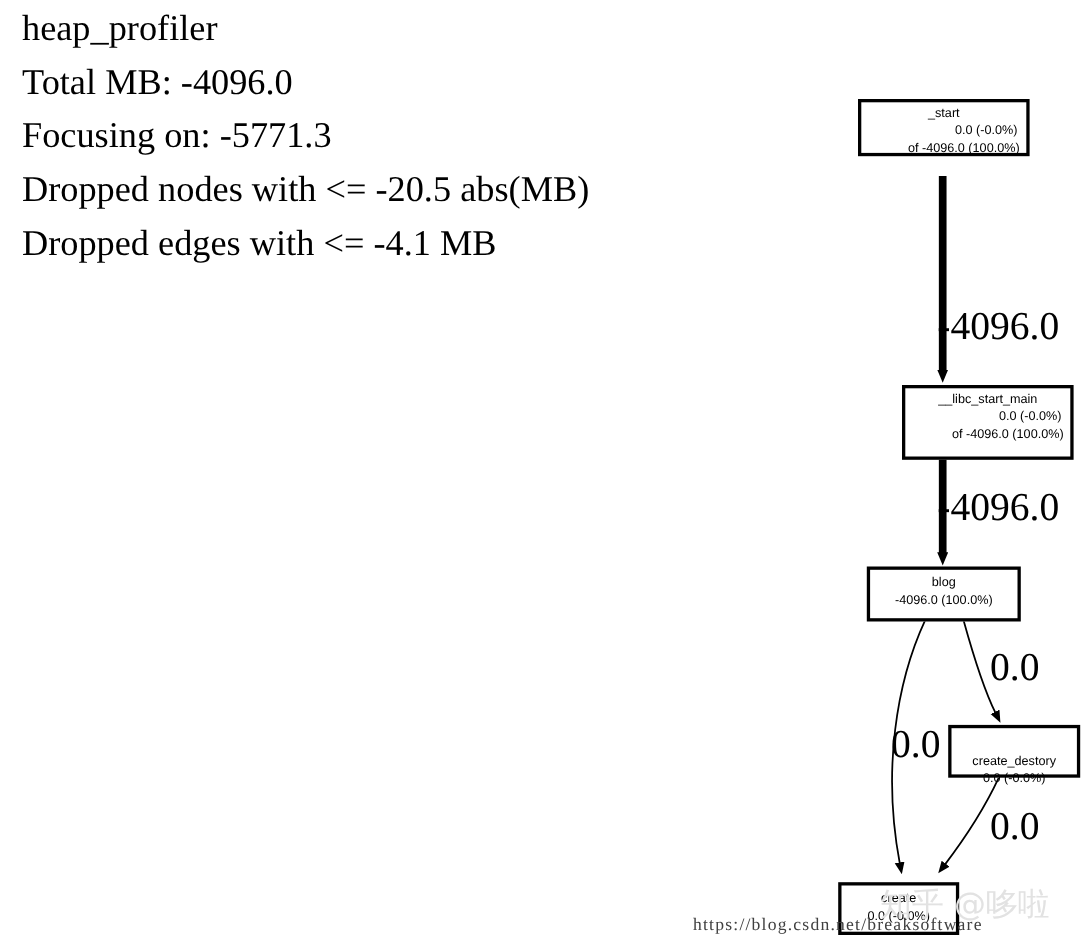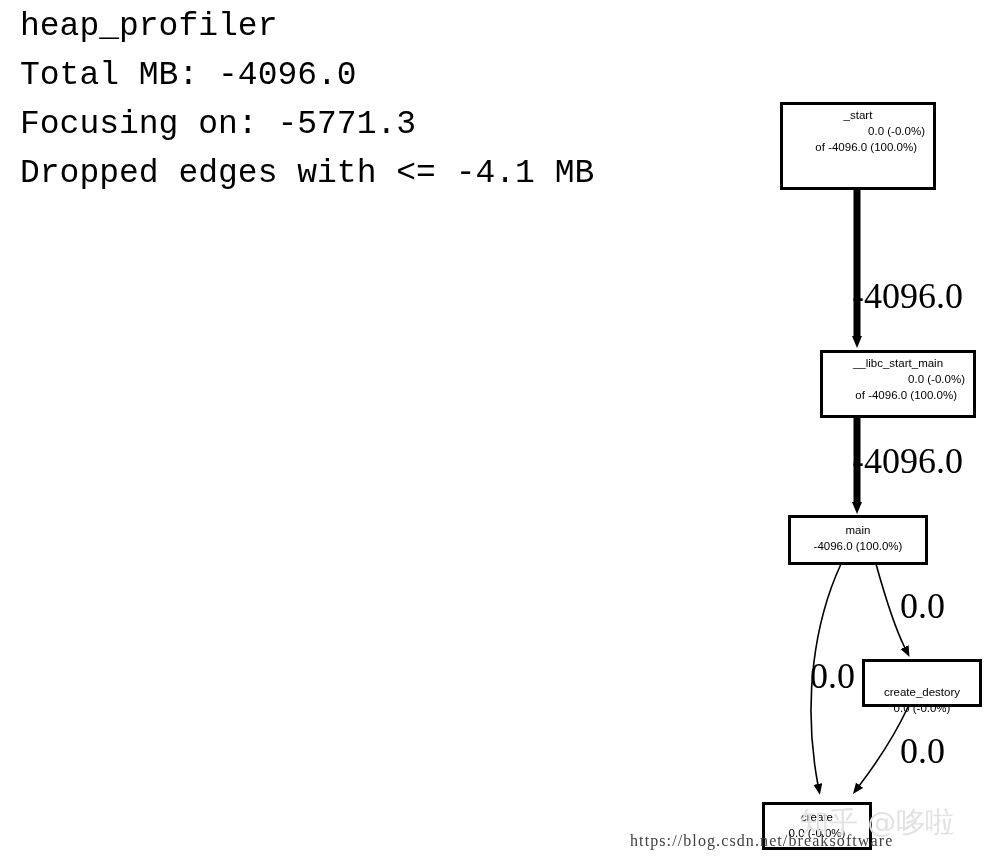--- a/index.html
+++ b/index.html
@@ -17,21 +17,21 @@
   }
 
   
   #header-block {
     position: absolute;
     left: 20px;
     top: 2px;
     width: 730px;
   }
   .header-line {
-    font-family: Liberation Mono, monospace;
+    font-family: Liberation Serif, serif;
     font-size: 33px;
     line-height: 49px;
     color: #000000;
     white-space: pre;
     letter-spacing: 0px;
   }
 
   
   #graph {
     position: absolute;
@@ -54,21 +54,21 @@
     padding-top: 2px;
   }
   .gv-node .nl {
     display: block;
     white-space: pre;
     line-height: 16px;
     font-size: 11.5px;
   }
   .gv-node .nl.ln1 { text-align: center; }
   .gv-node .nl.ln2 { text-align: right; padding-right: 8px; }
-  .gv-node .nl.ln3 { text-align: right; padding-right: 16px; }
+  .gv-node .nl.ln3 { text-align: right; padding-right: 6px; }
   .gv-node.two-line .nl { text-align: center; padding-right: 0; }
 
   .edge-label {
     position: absolute;
     font-family: "Liberation Serif", "DejaVu Serif", serif;
     font-size: 36px;
     line-height: 27px;
     color: #000000;
     white-space: pre;
   }
@@ -97,20 +97,21 @@
 </style>
 </head>
 <body>
 
 <div id="page">
 
   <div id="header-block">
     <div class="header-line">heap_profiler</div>
     <div class="header-line">Total MB: -4096.0</div>
     <div class="header-line">Focusing on: -5771.3</div>
+    <div class="header-line">Dropped nodes with &lt;= -20.5 abs(MB)</div>
     <div class="header-line">Dropped edges with &lt;= -4.1 MB</div>
   </div>
 
   <div id="graph">
 
     <svg id="graph-svg" width="992" height="864" viewBox="0 0 992 864">
       <defs>
         <marker id="arrowHeavy" markerWidth="14" markerHeight="14" refX="1" refY="5" orient="auto" markerUnits="userSpaceOnUse">
           <path d="M0,0 L12,5 L0,10 z" fill="#000000"></path>
         </marker>
@@ -123,34 +124,34 @@
 
       <line x1="857" y1="414" x2="857" y2="503" stroke="#000000" stroke-width="7" marker-end="url(#arrowHeavy)"></line>
 
       <path d="M 841,564 C 815,620 802,700 818,785" fill="none" stroke="#000000" stroke-width="1.6" marker-end="url(#arrowThin)"></path>
 
       <path d="M 876,564 C 886,600 895,628 905,648" fill="none" stroke="#000000" stroke-width="1.6" marker-end="url(#arrowThin)"></path>
 
       <path d="M 908,707 C 894,737 875,765 859,786" fill="none" stroke="#000000" stroke-width="1.6" marker-end="url(#arrowThin)"></path>
     </svg>
 
-    <div class="gv-node" style="left:780px; top:90px; width:156px; height:88px;margin-top:12px;">
+    <div class="gv-node" style="left:780px; top:90px; width:156px; height:52px;">
       <span class="nl ln1">_start</span>
       <span class="nl ln2">0.0 (-0.0%)</span>
       <span class="nl ln3">of -4096.0 (100.0%)</span>
     </div>
 
     <div class="gv-node" style="left:820px; top:350px; width:156px; height:68px;">
       <span class="nl ln1">__libc_start_main</span>
       <span class="nl ln2">0.0 (-0.0%)</span>
       <span class="nl ln3">of -4096.0 (100.0%)</span>
     </div>
 
     <div class="gv-node two-line" style="left:788px; top:515px; width:140px; height:50px; padding-top:4px;">
-      <span class="nl ln1">main</span>
+      <span class="nl ln1">blog</span>
       <span class="nl ln2">-4096.0 (100.0%)</span>
     </div>
 
     <div class="gv-node two-line" style="left:862px; top:659px; width:120px; height:48px; padding-top:22px;">
       <span class="nl ln1">create_destory</span>
       <span class="nl ln2">0.0 (-0.0%)</span>
     </div>
 
     <div class="gv-node two-line" style="left:762px; top:802px; width:110px; height:48px; padding-top:4px;">
       <span class="nl ln1">create</span>

